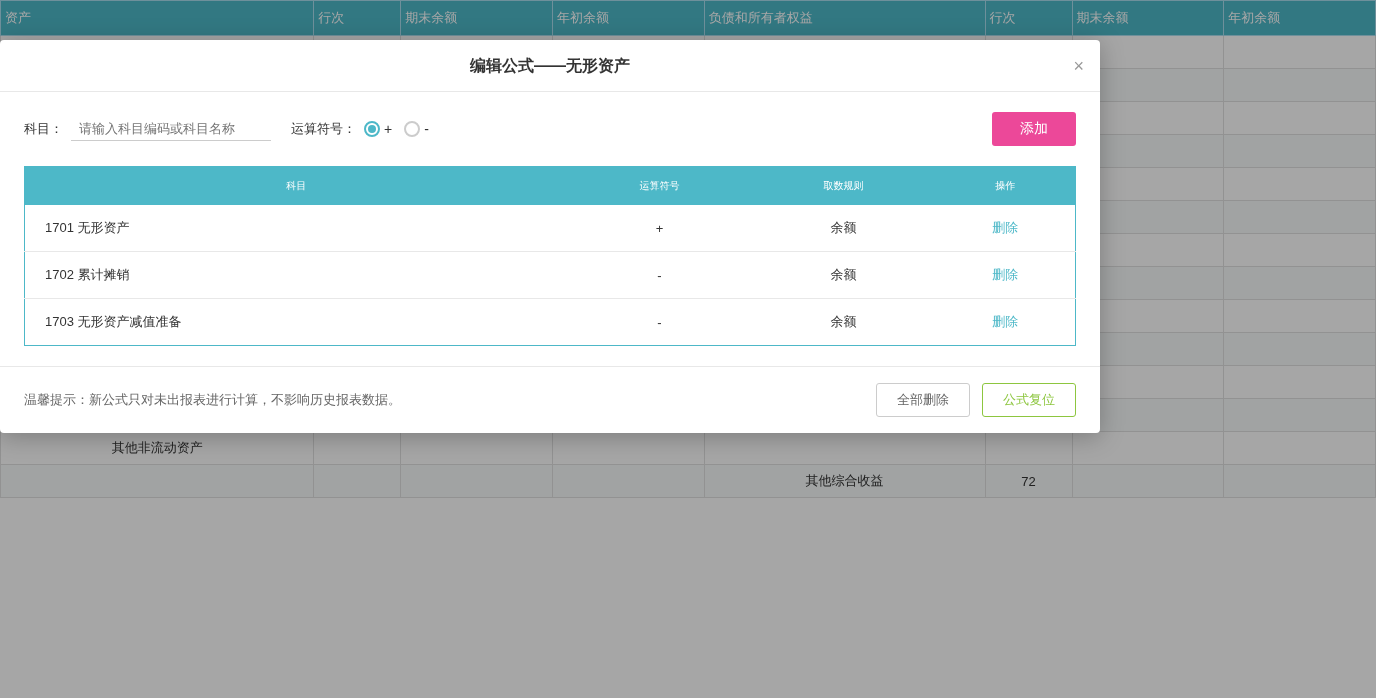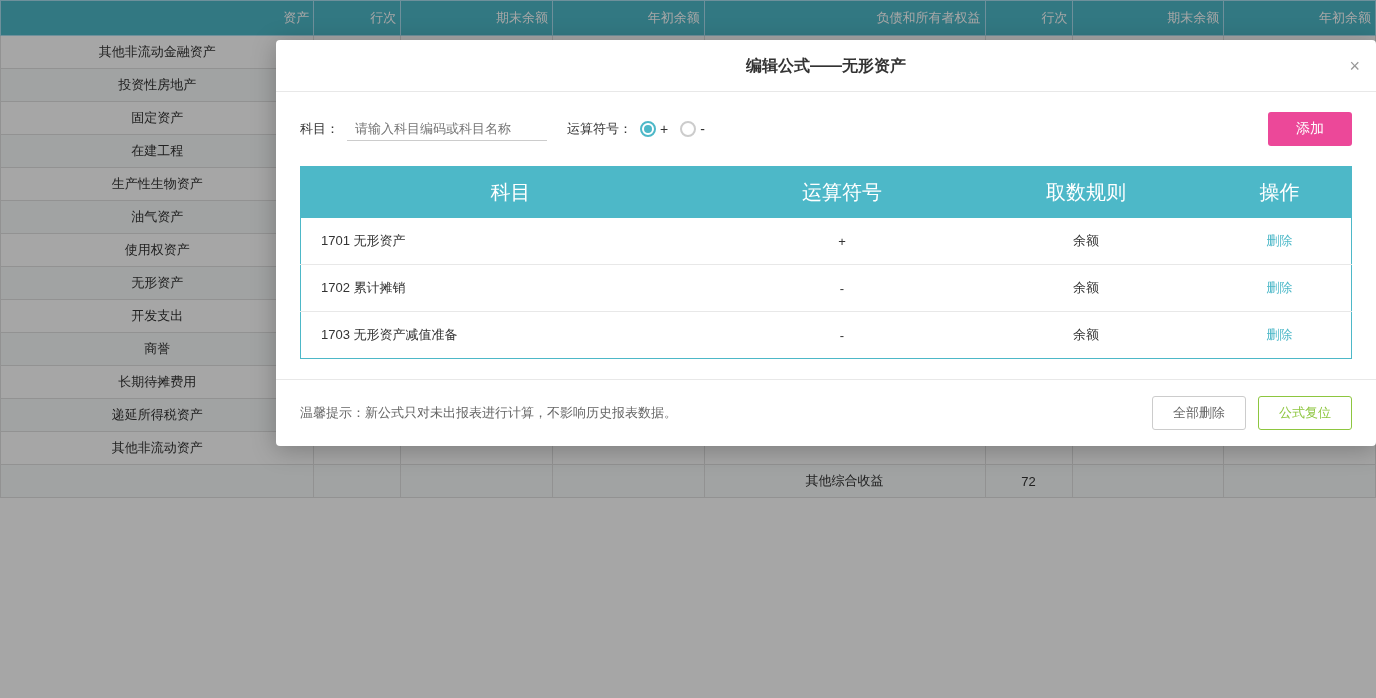--- a/index.html
+++ b/index.html
@@ -22,21 +22,21 @@
 
     .bg-table {
       width: 100%;
       border-collapse: collapse;
       font-size: 13px;
     }
 
     .bg-table th {
       background: #4db8c8;
       color: #fff;
-      text-align: right;
+      text-align: left;
       padding: 8px 4px;
       border: 1px solid #aaddee;
       font-weight: normal;
     }
 
     .bg-table td {
       text-align: center;
       padding: 7px 4px;
       border: 1px solid #e0e0e0;
       color: #333;
@@ -47,23 +47,22 @@
     }
 
     
     .overlay {
       position: absolute;
       top: 0; left: 0;
       width: 100%; height: 100%;
       background: rgba(0,0,0,0.35);
       display: flex;
       align-items: flex-start;
-      justify-content: flex-end;
+      justify-content: flex-start;
       padding-top: 40px;
-      padding-left: 24px;
     }
 
     .modal {
       background: #fff;
       border-radius: 4px;
       width: 1100px;
       box-shadow: 0 4px 24px rgba(0,0,0,0.25);
       position: relative;
     }
 
@@ -212,21 +211,21 @@
       border-collapse: collapse;
       border: 1px solid #4db8c8;
     }
 
     .data-table thead th {
       background: #4db8c8;
       color: #fff;
       text-align: center;
       padding: 12px 8px;
       font-weight: normal;
-      font-size: 20px;
+      font-size: 10px;
     }
 
     .data-table tbody tr {
       border-bottom: 1px solid #e8e8e8;
     }
 
     .data-table tbody tr:last-child {
       border-bottom: none;
     }
 

